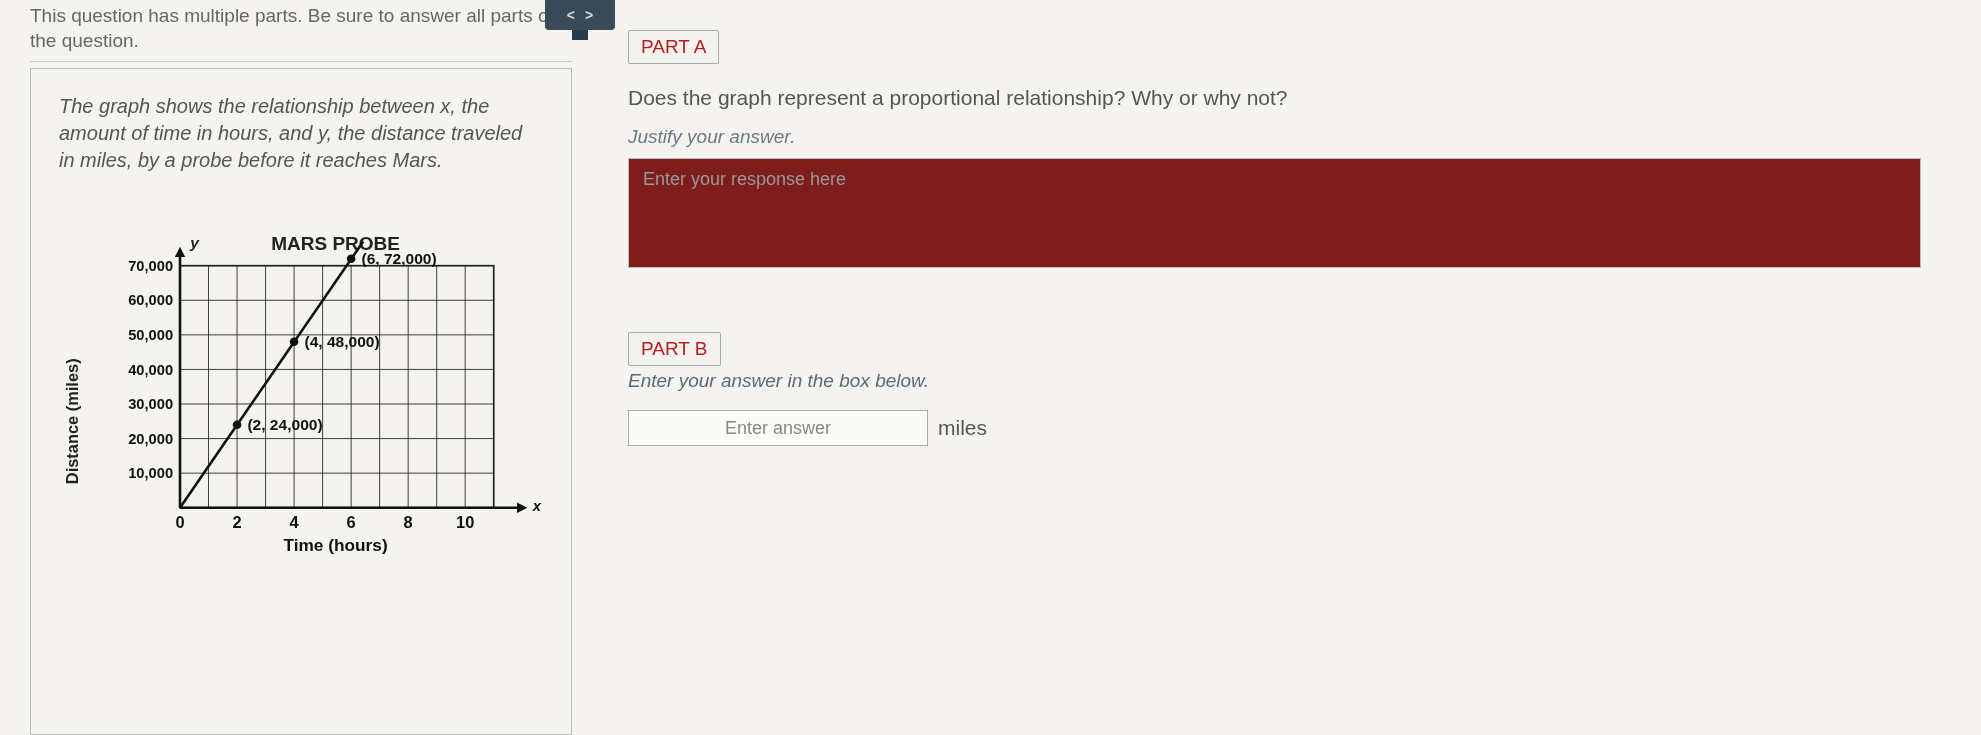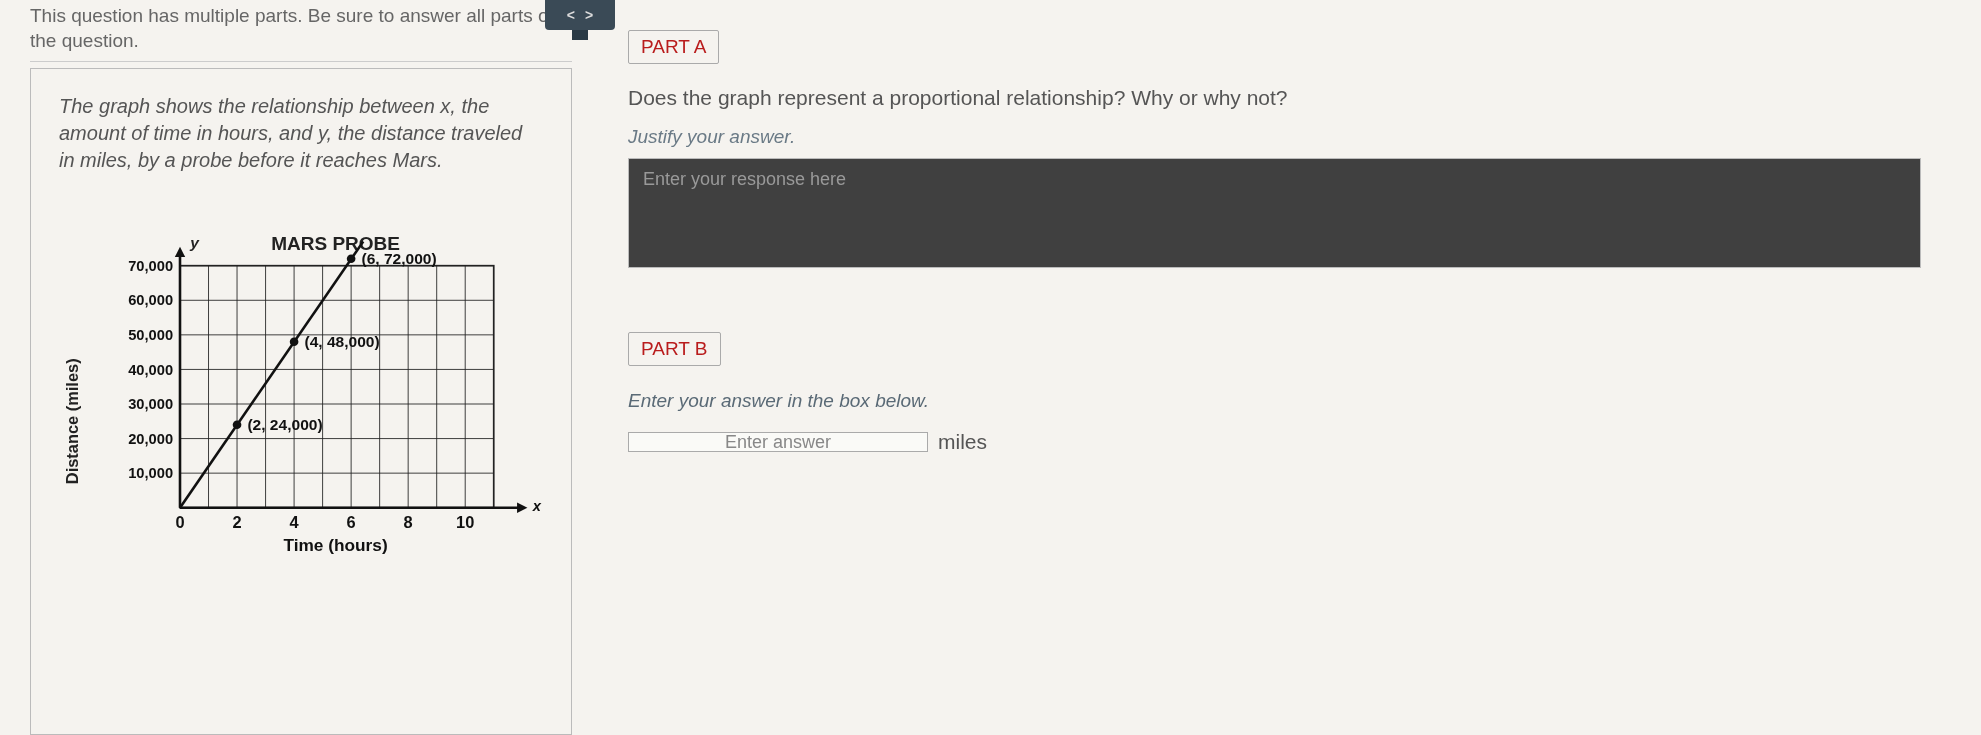--- a/index.html
+++ b/index.html
@@ -96,40 +96,40 @@
 }
 .response-box {
   margin-top: 10px;
   width: 100%;
   min-height: 110px;
   border: 1px solid #bbb;
   padding: 10px 14px;
   font-size: 18px;
   color: #999;
   font-family: inherit;
-  background: #404040;
+  background: #7f1d1d;
   resize: none;
 }
 .response-box::placeholder { color: #999; }
 .part-b { margin-top: 60px; }
 .enter-instr {
-  margin-top: 24px;
+  margin-top: 4px;
   font-size: 19px;
   font-style: italic;
   color: #5a6a76;
 }
 .answer-row {
   margin-top: 18px;
   display: flex;
   align-items: center;
   gap: 10px;
 }
 .answer-input {
   width: 300px;
-  height: 20px;
+  height: 36px;
   border: 1px solid #aaa;
   text-align: center;
   font-size: 18px;
   color: #888;
   font-family: inherit;
   background: #fafaf7;
 }
 .answer-input::placeholder { color: #888; }
 .unit-label {
   font-size: 21px;

